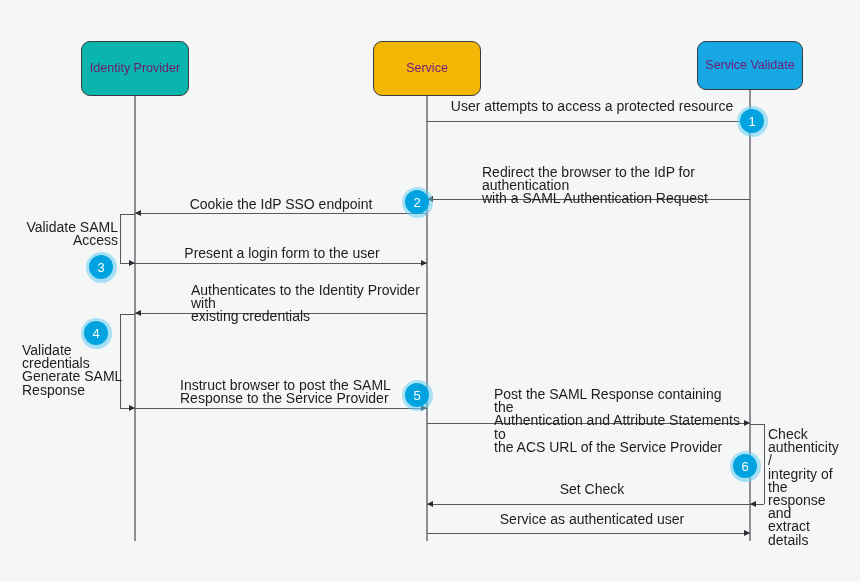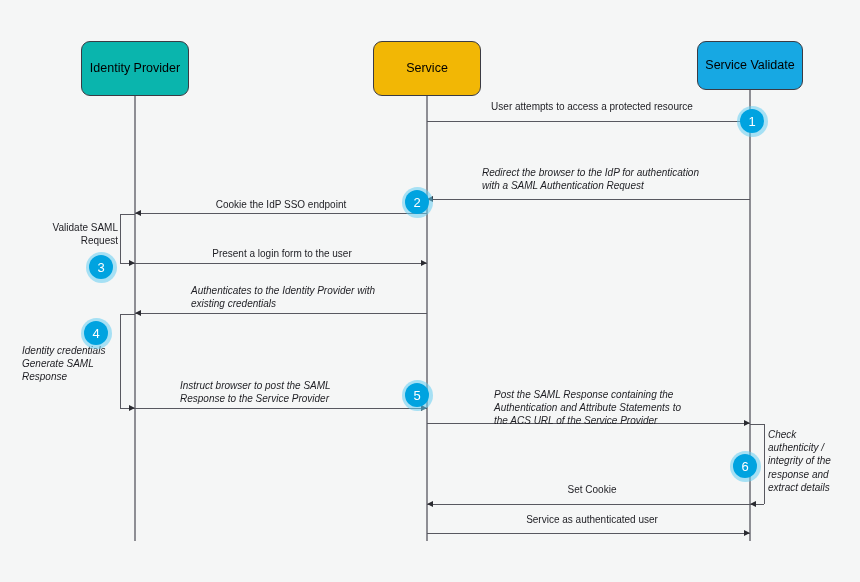--- a/index.html
+++ b/index.html
@@ -20,21 +20,21 @@
     position: absolute;
     border-radius: 9px;
     border: 1.3px solid #3b3b44;
     display: flex;
     align-items: center;
     justify-content: center;
     box-sizing: border-box;
   }
   .actor-label {
     font-size: 12.5px;
-    color: #000000;
+    color: #701a75;
     text-align: center;
     line-height: 1.2;
     white-space: nowrap;
   }
   
   .lifeline {
     position: absolute;
     width: 1.6px;
     background: #8e8e94;
   }
@@ -54,27 +54,27 @@
     border-bottom: 3.4px solid transparent;
     border-left: 6.5px solid #2b2b31;
   }
   .arrow-left {
     border-top: 3.4px solid transparent;
     border-bottom: 3.4px solid transparent;
     border-right: 6.5px solid #2b2b31;
   }
   .msg-label {
     position: absolute;
-    font-size: 10px;
+    font-size: 14px;
     color: #1d1d22;
     line-height: 13.2px;
     white-space: pre-line;
   }
   .lbl-center { text-align: center; }
-  .lbl-left   { text-align: left; font-style: italic; }
+  .lbl-left   { text-align: left; }
   .lbl-right  { text-align: right; }
   
   .self-seg {
     position: absolute;
     background: #585860;
   }
   .self-h { height: 1.1px; }
   .self-v { width: 1.1px; }
   .badge-glow {
     position: absolute;
@@ -125,37 +125,37 @@
       <div class="arrow-head arrow-right" style="top: 405.1px; left: 420.5px;"></div>
       <div class="msg-label lbl-left" style="left: 180px; top: 379px; width: 250px;">Instruct browser to post the SAML
 Response to the Service Provider</div>
       <div class="msg-line" style="left: 427px; top: 423px; width: 323px;"></div>
       <div class="arrow-head arrow-right" style="top: 420.1px; left: 743.5px;"></div>
       <div class="msg-label lbl-left" style="left: 494px; top: 388px; width: 250px;">Post the SAML Response containing the
 Authentication and Attribute Statements to
 the ACS URL of the Service Provider</div>
       <div class="msg-line" style="left: 427px; top: 504px; width: 323px;"></div>
       <div class="arrow-head arrow-left" style="top: 501.1px; left: 427px;"></div>
-      <div class="msg-label lbl-center" style="left: 437px; top: 483px; width: 310px;">Set Cookie</div>
+      <div class="msg-label lbl-center" style="left: 437px; top: 483px; width: 310px;">Set Check</div>
       <div class="msg-line" style="left: 427px; top: 533px; width: 323px;"></div>
       <div class="arrow-head arrow-right" style="top: 530.1px; left: 743.5px;"></div>
       <div class="msg-label lbl-center" style="left: 437px; top: 513px; width: 310px;">Service as authenticated user</div>
     </div>
   <div id="layer-selfcalls">
       <div class="self-seg self-h" style="top: 214px; left: 120px; width: 15px;"></div>
       <div class="self-seg self-v" style="top: 214px; left: 120px; height: 49px;"></div>
       <div class="self-seg self-h" style="top: 263px; left: 120px; width: 15px;"></div>
       <div class="arrow-head arrow-right" style="top: 260.1px; left: 128.5px;"></div>
       <div class="msg-label lbl-right" style="left: 20px; top: 221px; width: 98px;">Validate SAML
-Request</div>
+Access</div>
       <div class="self-seg self-h" style="top: 314px; left: 120px; width: 15px;"></div>
       <div class="self-seg self-v" style="top: 314px; left: 120px; height: 94px;"></div>
       <div class="self-seg self-h" style="top: 408px; left: 120px; width: 15px;"></div>
       <div class="arrow-head arrow-right" style="top: 405.1px; left: 128.5px;"></div>
-      <div class="msg-label lbl-left" style="left: 22px; top: 344px; width: 110px;">Identity credentials
+      <div class="msg-label lbl-left" style="left: 22px; top: 344px; width: 110px;">Validate credentials
 Generate SAML
 Response</div>
       <div class="self-seg self-h" style="top: 424px; left: 750px; width: 14px;"></div>
       <div class="self-seg self-v" style="top: 424px; left: 764px; height: 80px;"></div>
       <div class="self-seg self-h" style="top: 504px; left: 750px; width: 14px;"></div>
       <div class="arrow-head arrow-left" style="top: 501.1px; left: 750px;"></div>
       <div class="msg-label lbl-left" style="left: 768px; top: 428px; width: 74px;">Check
 authenticity /
 integrity of the
 response and

